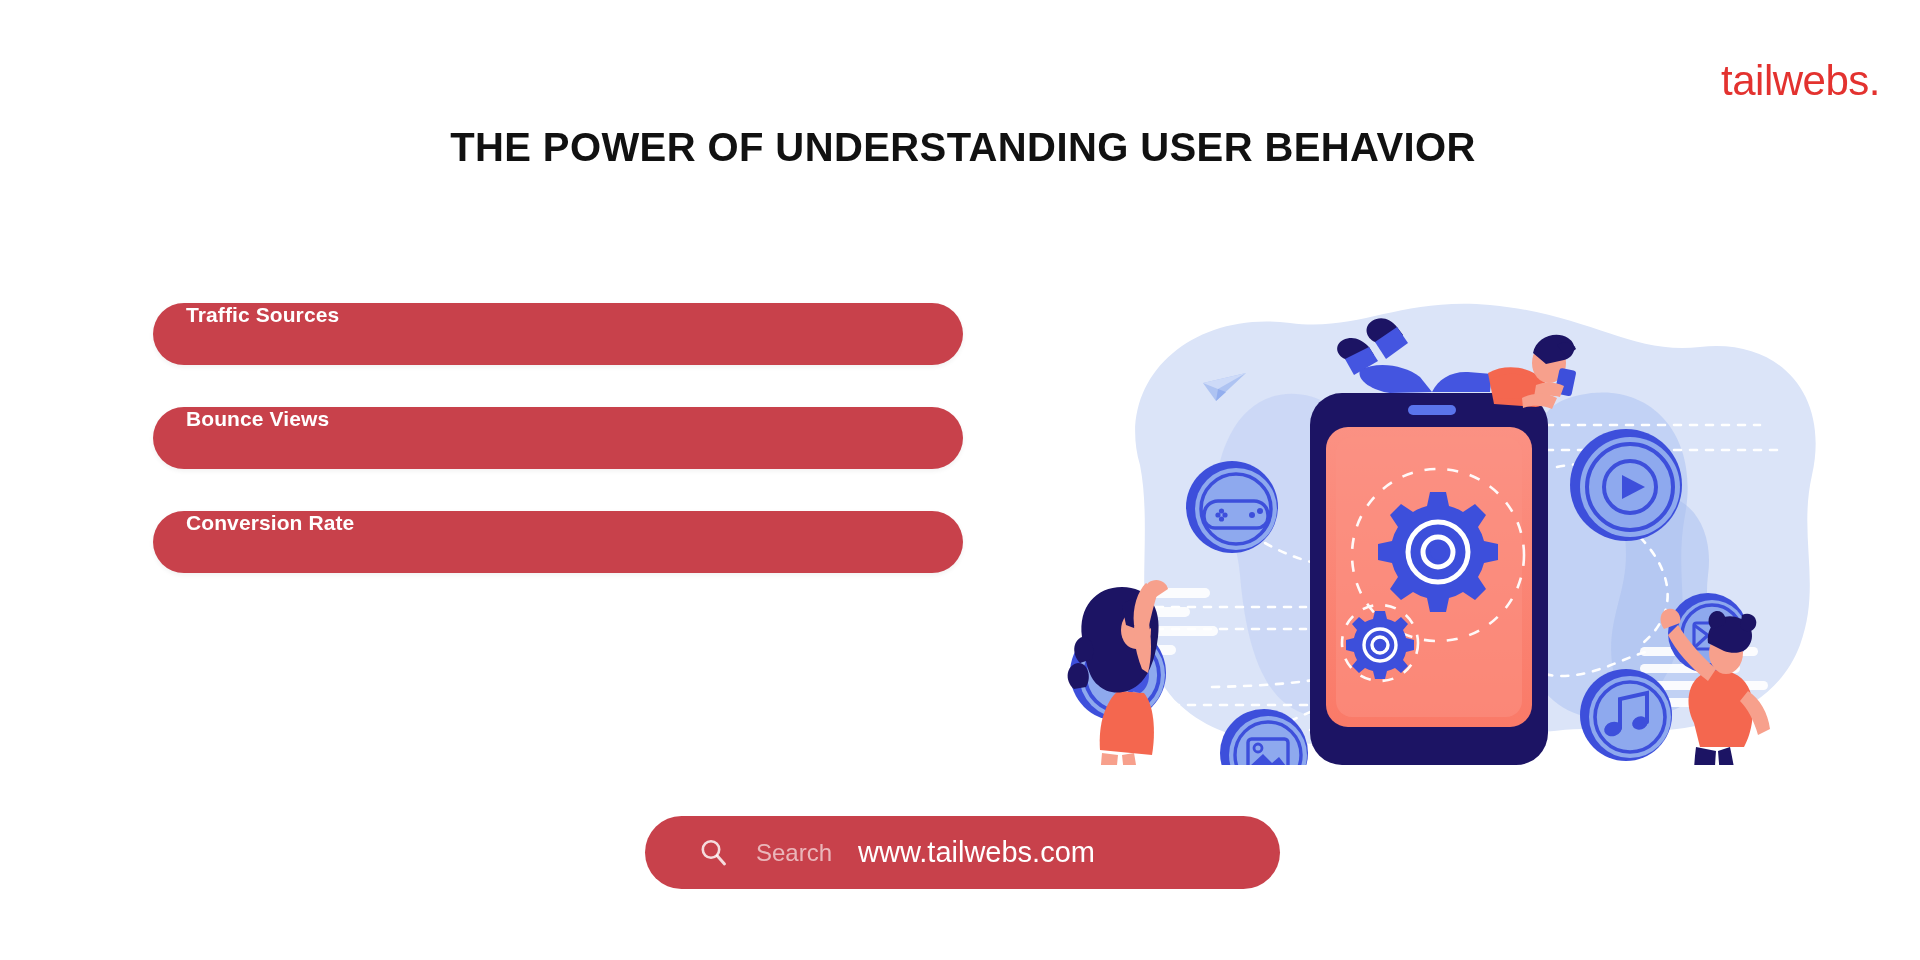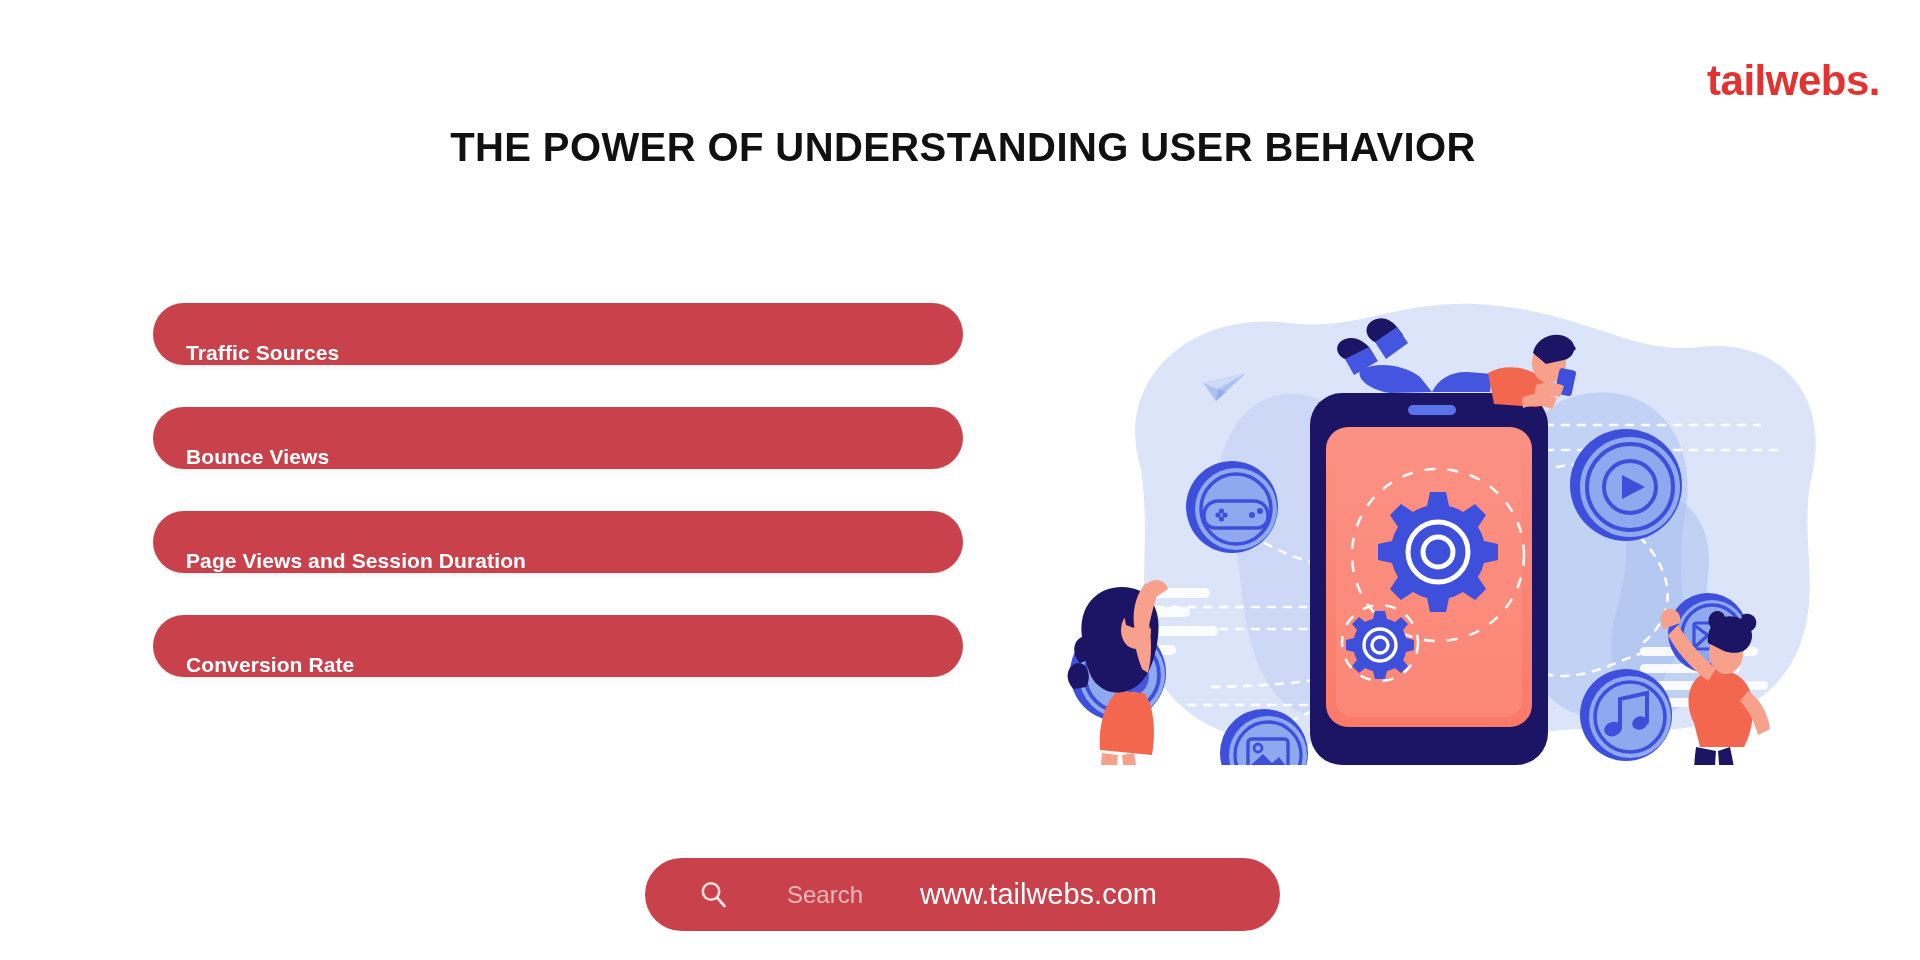--- a/index.html
+++ b/index.html
@@ -15,21 +15,21 @@
     width:1920px; height:960px;
     background:#ffffff;
   }
 
   
   .logo {
     position:absolute;
     right:40px; top:60px;
     font-family:"Liberation Sans", sans-serif;
     font-size:42px;
-    font-weight:700;
+    font-weight:400;
     letter-spacing:-0.5px;
     color:#e3322f;
     line-height:1;
     white-space:nowrap;
   }
 
   
   .title {
     position:absolute;
     left:0; right:0; top:125px;
@@ -50,44 +50,43 @@
     width:810px;
   }
   .bar {
     position:relative;
     width:810px;
     height:62px;
     background:#c8414b;
     border-radius:31px;
     margin-bottom:42px;
     display:flex;
-    align-items:flex-end;
+    align-items:flex-start;
     box-shadow:0 2px 5px rgba(0,0,0,0.06);
   }
   .bar-label {
     padding-left:33px;
     color:#ffffff;
     font-family:"Liberation Sans", sans-serif;
     font-size:21px;
     font-weight:700;
     letter-spacing:0.1px;
     white-space:nowrap;
   }
 
   
   .searchbar {
     position:absolute;
-    left:645px; top:858px;
+    left:645px; top:816px;
     width:635px; height:73px;
     background:#c8414b;
     border-radius:37px;
     display:flex;
     align-items:center;
     padding-left:53px;
-    gap:31px;
   }
   .search-icon { width:32px; height:32px; flex:0 0 auto; display:block; }
   .search-placeholder {
     margin-left:26px;
     color:rgba(255,255,255,0.62);
     font-size:24px;
     font-family:"Liberation Sans", sans-serif;
     white-space:nowrap;
   }
   .search-value {
@@ -115,23 +114,20 @@
   <div class="logo">tailwebs.</div>
 
   <h1 class="title">THE POWER OF UNDERSTANDING USER BEHAVIOR</h1>
 
   <div class="bars">
     <div class="bar">
       <span class="bar-label">Traffic Sources</span>
     </div>
     <div class="bar">
       <span class="bar-label">Bounce Views</span>
-    </div>
-    <div class="bar">
-      <span class="bar-label">Page Views and Session Duration</span>
     </div>
     <div class="bar">
       <span class="bar-label">Conversion Rate</span>
     </div>
   </div>
 
   <div class="searchbar">
     <svg class="search-icon" viewBox="0 0 32 32">
       <circle cx="13" cy="12.5" r="8.2" fill="none" stroke="rgba(255,255,255,0.82)" stroke-width="2.6"></circle>
       <line x1="19.2" y1="18.8" x2="26.5" y2="27" stroke="rgba(255,255,255,0.82)" stroke-width="2.9" stroke-linecap="round"></line>

